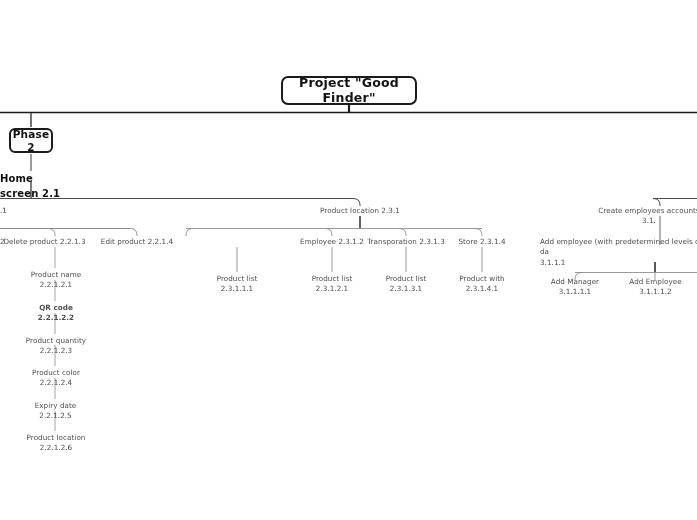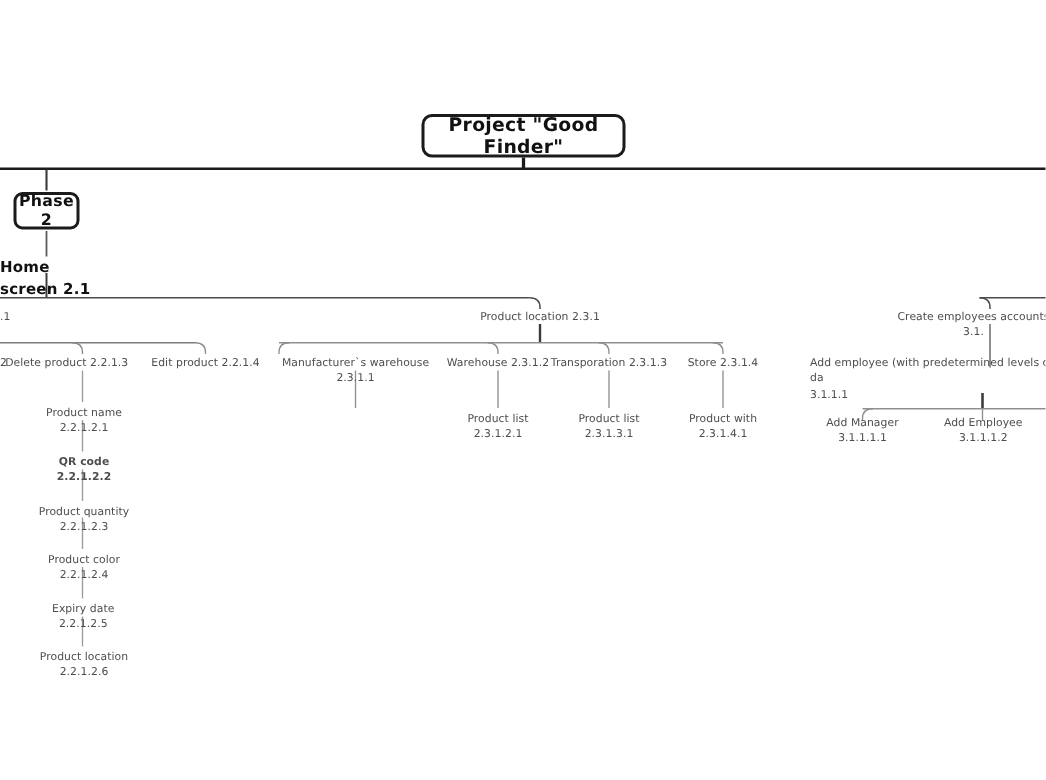--- a/index.html
+++ b/index.html
@@ -144,31 +144,31 @@
   <div class="node label" style="left:316px; top:206px; width:88px;">Product location 2.3.1</div>
 
   <div class="node label" style="left:594px; top:206px; width:110px;">Create employees accounts 3.1.</div>
 
   <div class="node label left" style="left:0px; top:237px; width:10px;">2</div>
 
   <div class="node label" style="left:2px; top:237px; width:85px;">Delete product 2.2.1.3</div>
 
   <div class="node label" style="left:98px; top:237px; width:78px;">Edit product 2.2.1.4</div>
 
-  <div class="node label" style="left:180px; top:237px; width:114px;">Manufacturer`s warehouse 2.3.1.1</div>
 
-  <div class="node label" style="left:297px; top:237px; width:70px;">Warehouse 2.3.1.2</div>
+  <div class="node label" style="left:297px; top:237px; width:70px;">Employee 2.3.1.2</div>
 
   <div class="node label" style="left:367px; top:237px; width:78px;">Transporation 2.3.1.3</div>
 
   <div class="node label" style="left:452px; top:237px; width:60px;">Store 2.3.1.4</div>
 
   <div class="node label left" style="left:540px; top:237px; width:165px;">Add employee (with predetermined levels of da
 3.1.1.1</div>
 
+  <div class="node label" style="left:200px; top:274px; width:74px;">Product list 2.3.1.1.1</div>
   <div class="node label" style="left:295px; top:274px; width:74px;">Product list 2.3.1.2.1</div>
   <div class="node label" style="left:369px; top:274px; width:74px;">Product list 2.3.1.3.1</div>
   <div class="node label" style="left:445px; top:274px; width:74px;">Product with 2.3.1.4.1</div>
 
   <div class="node label" style="left:538px; top:277px; width:74px;">Add Manager 3.1.1.1.1</div>
   <div class="node label" style="left:617px; top:277px; width:77px;">Add Employee 3.1.1.1.2</div>
 
   <div class="node label" style="left:18px; top:270px; width:76px;">Product name 2.2.1.2.1</div>
   <div class="node label" style="left:21px; top:303px; width:70px;font-weight:bold;">QR code 2.2.1.2.2</div>
   <div class="node label" style="left:14px; top:336px; width:84px;">Product quantity 2.2.1.2.3</div>

